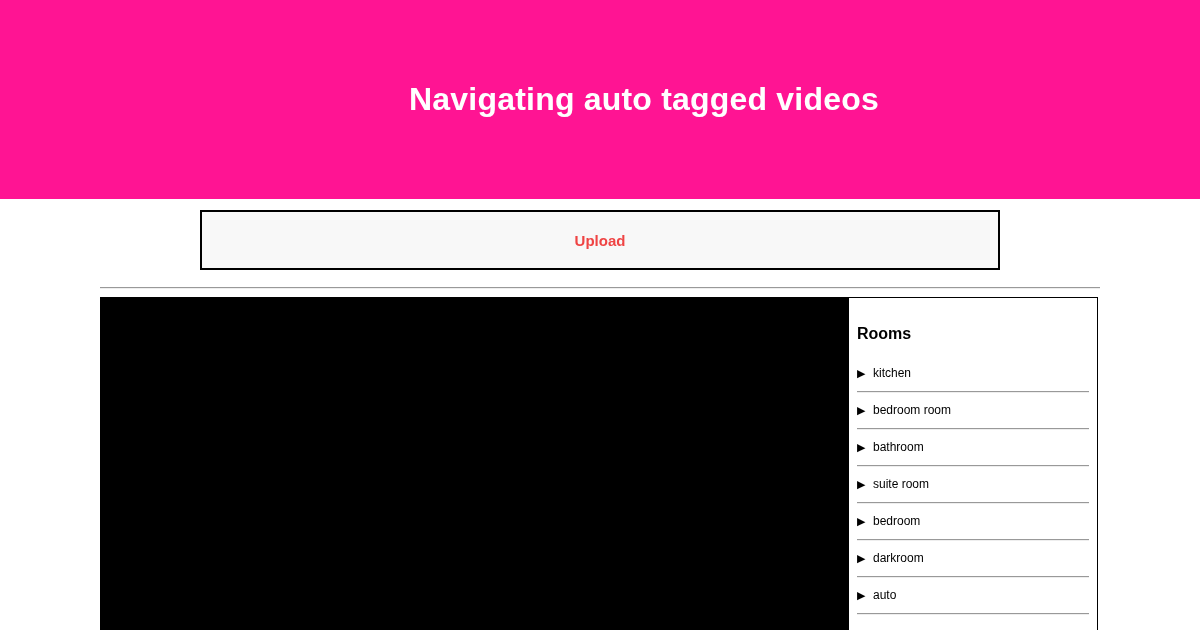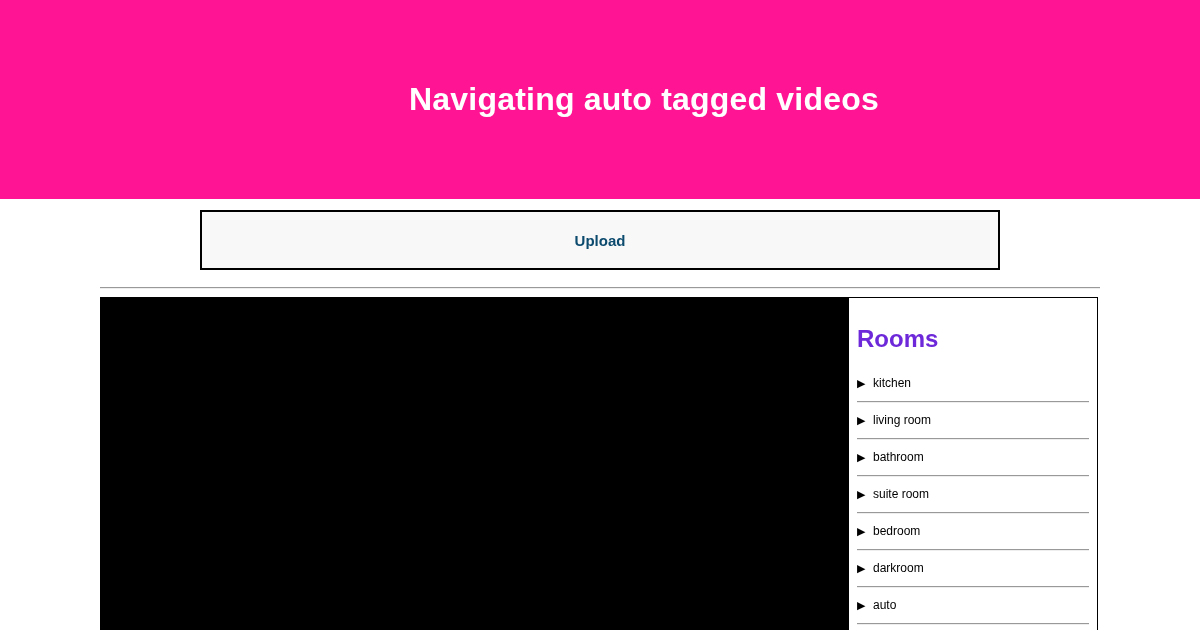--- a/index.html
+++ b/index.html
@@ -37,21 +37,21 @@
   }
 
   
   .upload-btn {
     display: block;
     width: 800px;
     height: 60px;
     margin: 11px auto 17px auto;
     background: #f8f8f8;
     border: 2px solid #000000;
-    color: #0c4a6e;
+    color: #ef4444;
     font-family: "Liberation Sans", sans-serif;
     font-size: 15px;
     font-weight: bold;
     cursor: pointer;
   }
 
   
   .main-divider {
     border: none;
     border-top: 1px solid #999999;
@@ -74,23 +74,23 @@
     flex: 0 0 auto;
     width: 232px; 
     border: 1px solid #000000;
     padding: 8px;
     background: #ffffff;
     min-height: 560px;
     box-sizing: content-box;
   }
   .rooms-panel h2 {
     margin: 19px 0 20px 0;
-    font-size: 24px;
+    font-size: 16px;
     font-weight: bold;
-    color: #6d28d9;
+    color: #000000;
   }
 
   .room-row {
     display: flex;
     align-items: center;
     height: 21px;
     cursor: pointer;
     user-select: none;
   }
   .room-row .marker {
@@ -133,21 +133,21 @@
       <h2>Rooms</h2>
 
       <div class="room-row">
         <span class="marker">▶</span>
         <span class="room-label">kitchen</span>
       </div>
       <hr class="room-divider">
 
       <div class="room-row">
         <span class="marker">▶</span>
-        <span class="room-label">living room</span>
+        <span class="room-label">bedroom room</span>
       </div>
       <hr class="room-divider">
 
       <div class="room-row">
         <span class="marker">▶</span>
         <span class="room-label">bathroom</span>
       </div>
       <hr class="room-divider">
 
       <div class="room-row">

